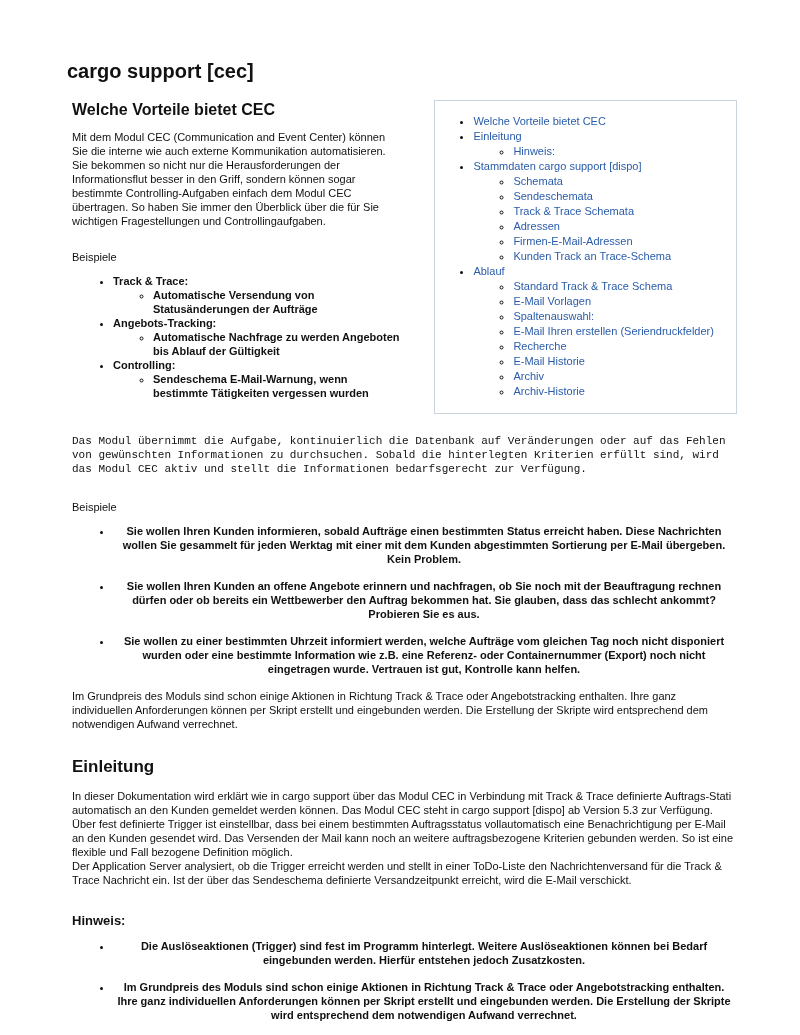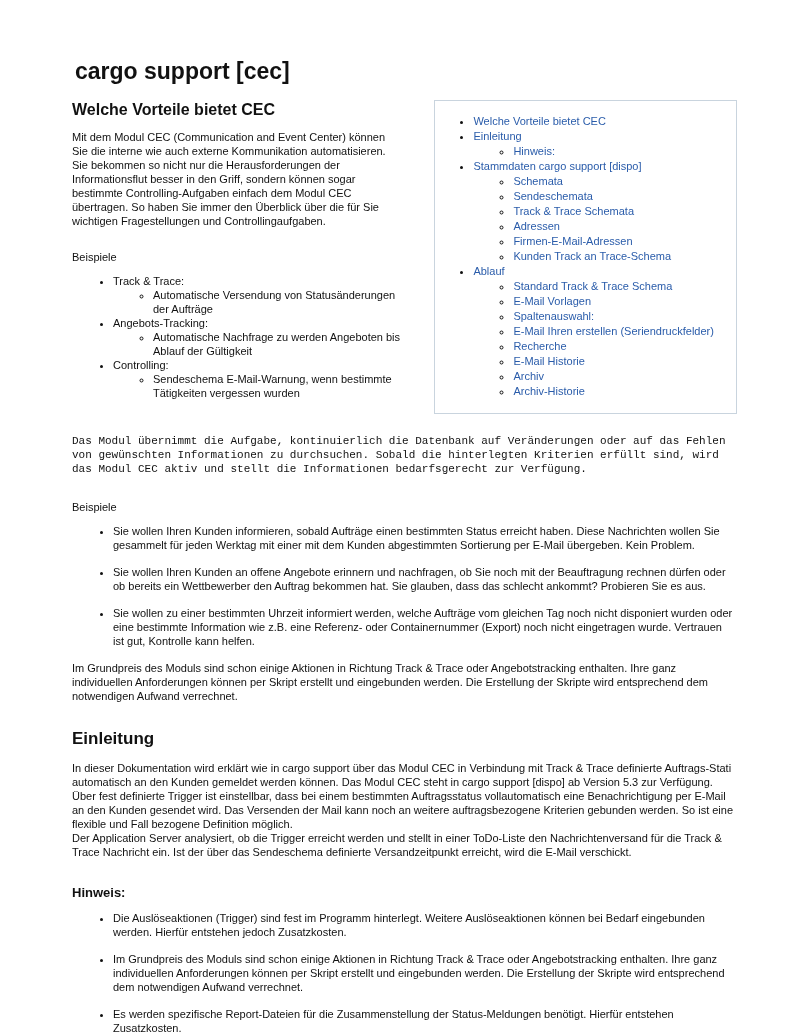--- a/index.html
+++ b/index.html
@@ -11,43 +11,43 @@
   html,body{margin:0;padding:0;}
   body{
     width:800px;height:1035px;background:#ffffff;
     font-family:"Liberation Sans","DejaVu Sans",sans-serif;
     color:var(--text-black);
     font-size:11px;line-height:14px;
     -webkit-font-smoothing:antialiased;
   }
   .page{padding:58px 63px 0 63px;}
   .page-title{
-    font-size:23px;line-height:26px;font-weight:bold;margin:0 0 16px 12px;
+    font-size:20px;line-height:26px;font-weight:bold;margin:0 0 16px 4px;
   }
   .top-row{display:flex;align-items:flex-start;gap:31px;}
   .left-col{width:349px;padding-left:9px;}
   .h2{font-size:16px;line-height:19px;font-weight:bold;margin:0 0 11px 0;}
   .h1b{font-size:17px;line-height:20px;font-weight:bold;margin:0 0 12px 0;}
   .h3{font-size:13px;line-height:16px;font-weight:bold;margin:0 0 10px 0;}
   p{margin:0;}
   .examples-label{margin-top:22px;}
   .toc-box{
     margin-left:auto;width:310px;
     border:1px solid var(--toc-border);
     padding:13px 8px 14px 8px;
   }
   ul{margin:0;}
   .toc-l1{list-style:disc;padding-left:30px;}
   .toc-l2{list-style:circle;padding-left:40px;}
   .toc-box li{line-height:15px;}
   .toc-box a{color:var(--link-blue);text-decoration:none;cursor:pointer;}
-  .body-list-1{list-style:disc;padding-left:41px;margin-top:10px;}
+  .body-list-1{list-style:disc;padding-left:41px;margin-top:10px;font-weight:bold;}
   .body-list-2{list-style:circle;padding-left:40px;}
   .body-list-1 > li{line-height:14px;}
-  .spaced > li{margin-bottom:13px;}
+  .spaced > li{margin-bottom:13px;text-align:center;}
   .spaced > li:last-child{margin-bottom:0;}
   .para-gap{margin-top:20px;font-family:Liberation Mono, monospace;}
   .section-gap{margin-top:26px;}
   .examples2-label{margin-top:24px;}
   .wide{padding-left:9px;padding-right:2px;}
 </style>
 </head>
 <body>
 
 <div class="page">

